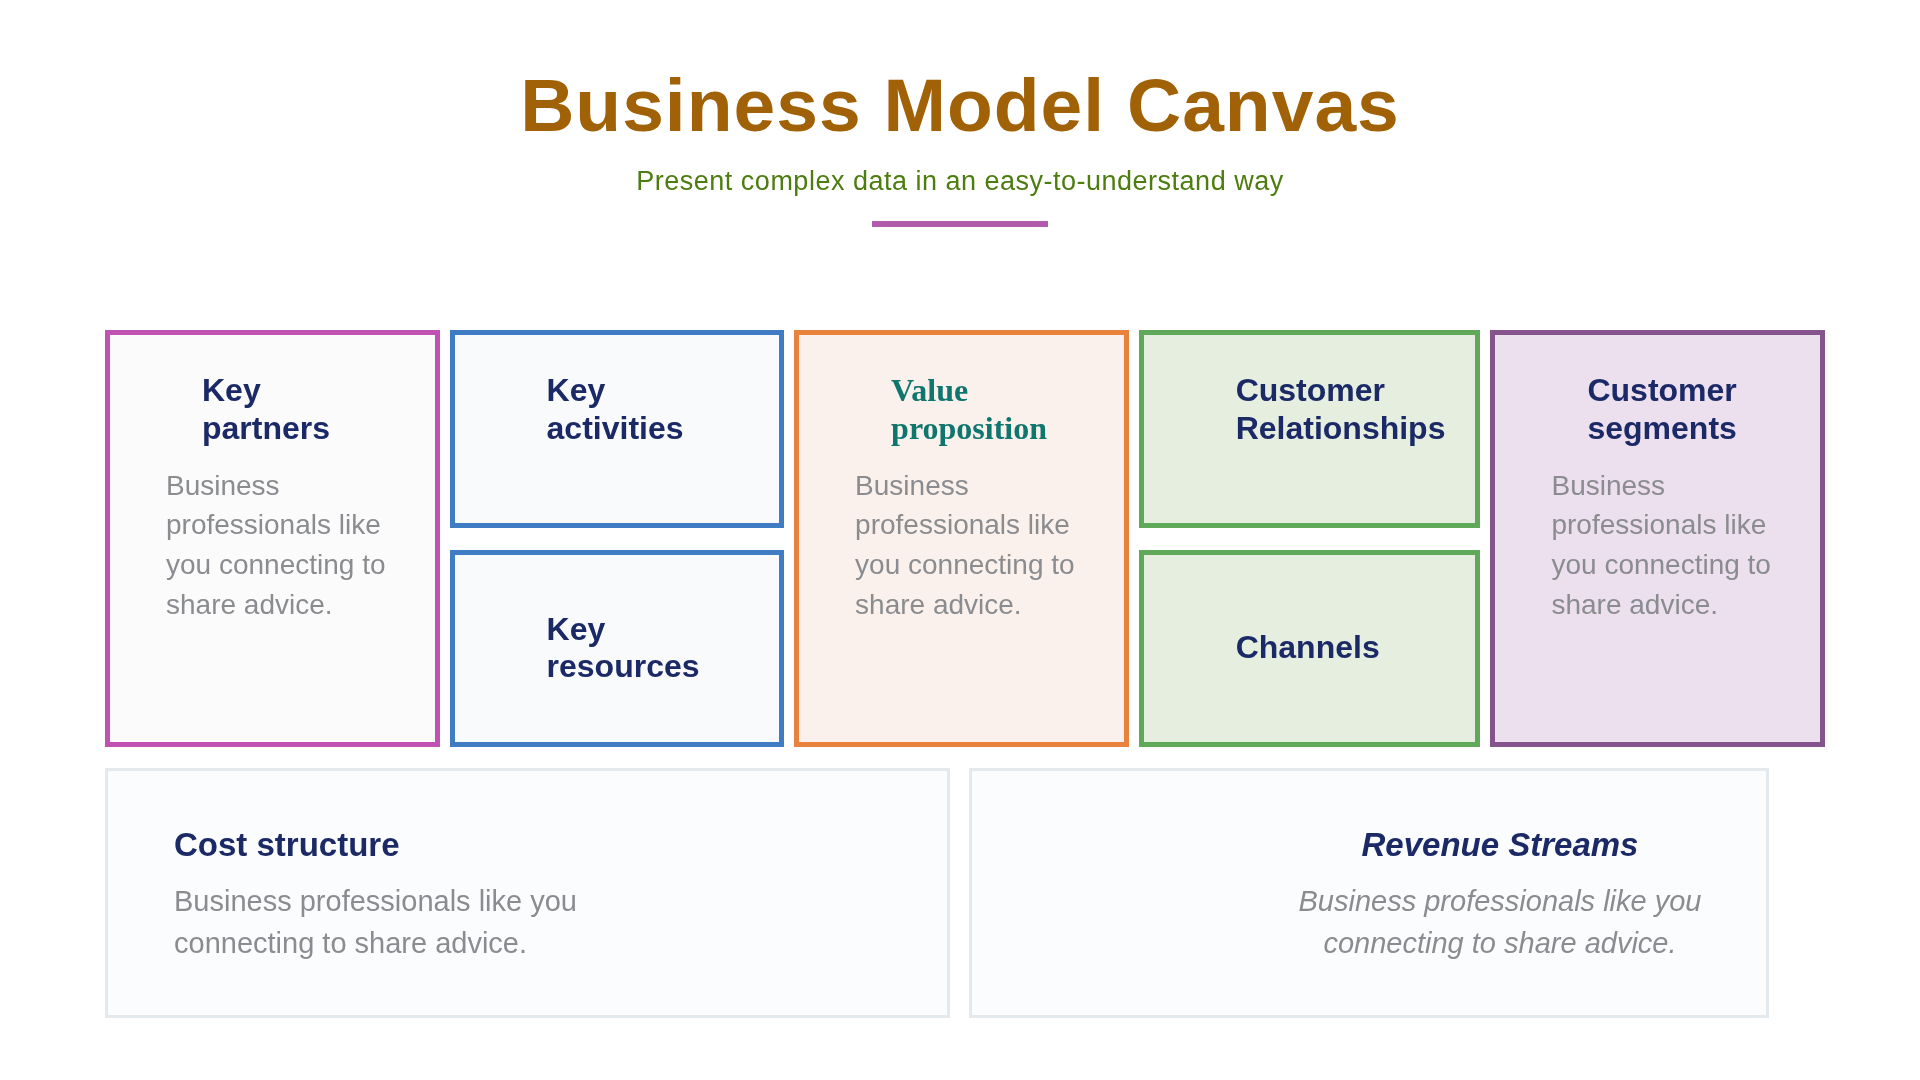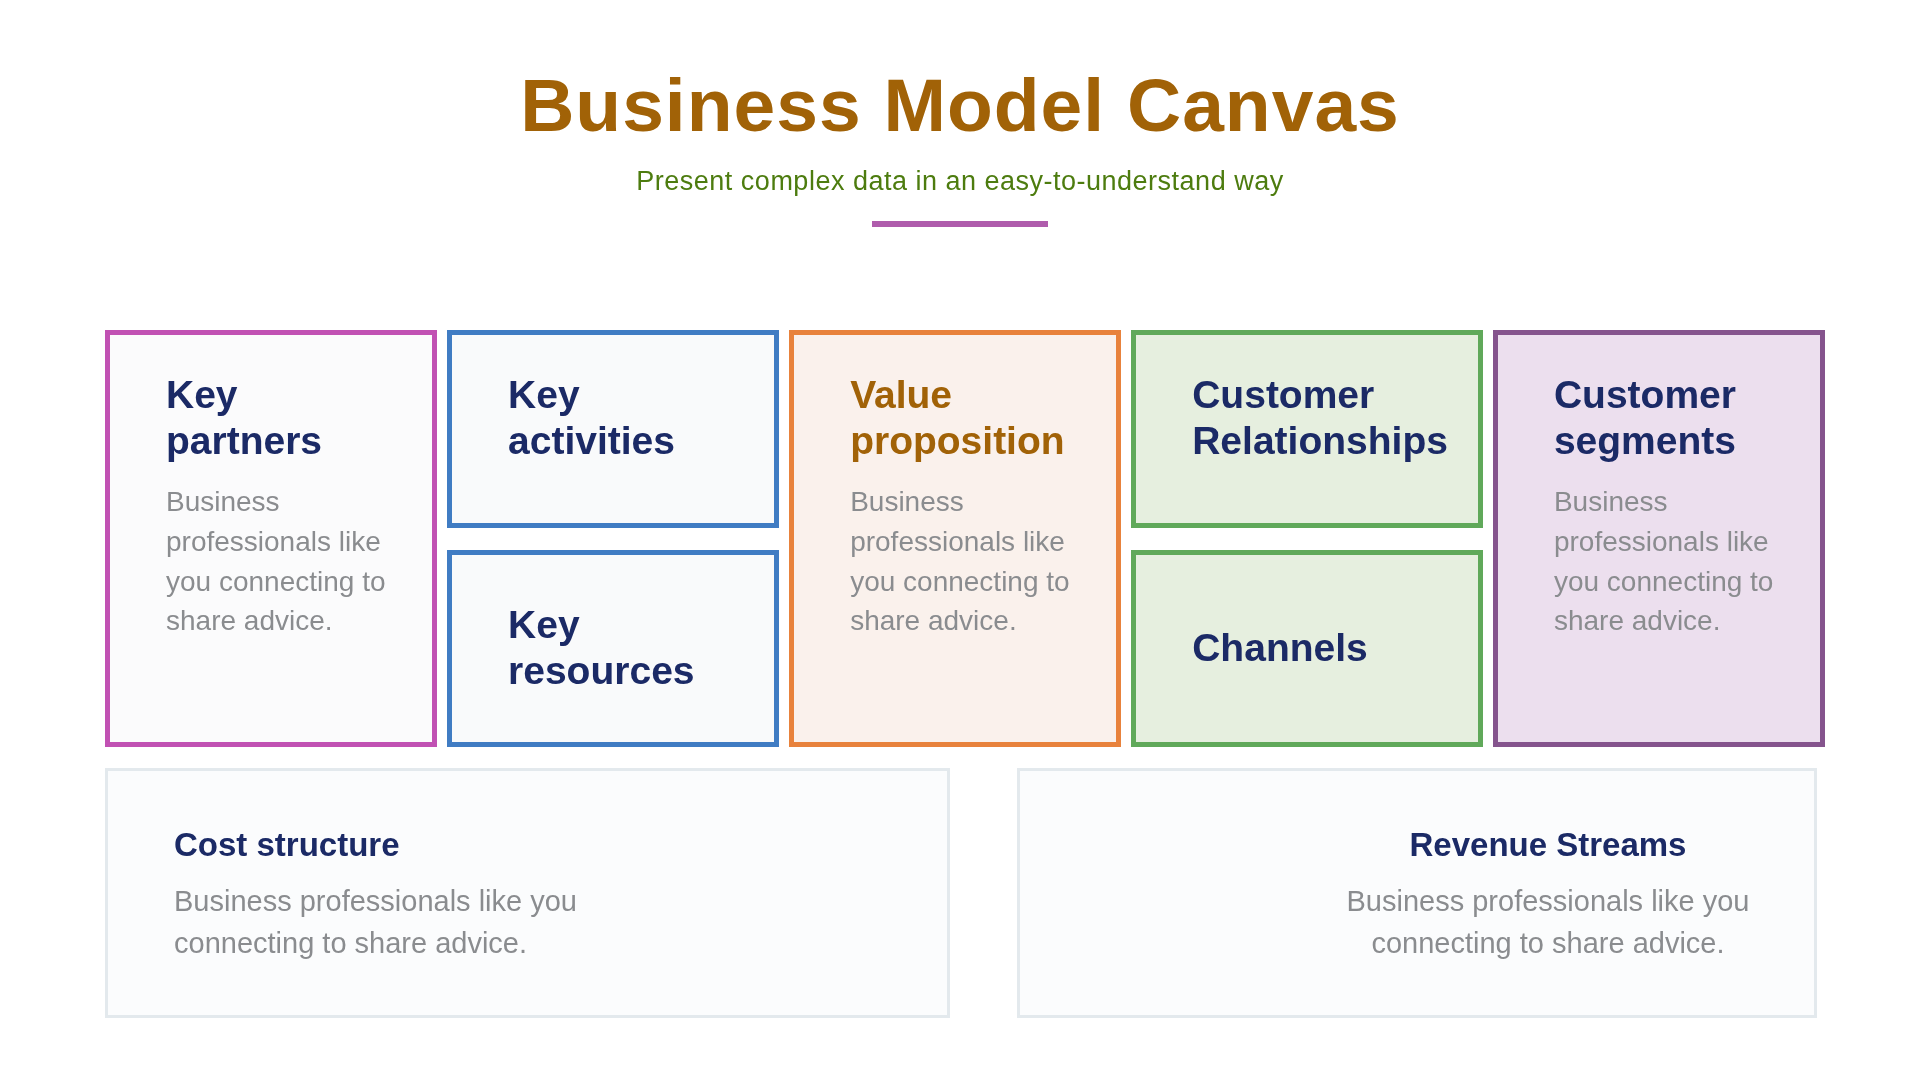--- a/index.html
+++ b/index.html
@@ -47,24 +47,25 @@
     background: #fafbfc;
     padding: 37px 30px 20px 56px;
   }
   .block.center-v {
     display: flex;
     align-items: center;
     padding-top: 0;
     padding-bottom: 0;
   }
   .block-title {
-    font-size: 39px;
+    font-size: 32px;
     font-weight: bold;
     line-height: 1.18;
     white-space: pre-line;
+    margin-left: 36px;
   }
   .block-body {
     margin-top: 18px;
     font-size: 28px;
     line-height: 1.42;
   }
   
   .bottom-block {
     position: absolute;
     top: 768px;
@@ -74,21 +75,21 @@
   .bottom-title {
     font-size: 33px;
     font-weight: bold;
   }
   .bottom-body {
     margin-top: 16px;
     font-size: 29px;
     line-height: 1.45;
   }
   #cost-structure-block { left: 105px; width: 845px; }
-  #revenue-streams-block { left: 1017px; width: 800px; }
+  #revenue-streams-block { left: 969px; width: 800px; font-style: italic; }
   .cost-inner {
     padding: 55px 0 0 66px;
   }
   .cost-inner .bottom-body { max-width: 480px; }
   .revenue-inner {
     margin-left: 40%;
     width: 53%;
     padding-top: 55px;
     text-align: center;
   }
@@ -115,21 +116,21 @@
       <div class="block-title" style="color: rgb(27, 42, 102);">Key
 activities</div>
     </div>
     <div class="block center-v" style="border-color: rgb(64, 124, 195); background: rgb(249, 250, 251);">
       <div class="block-title" style="color: rgb(27, 42, 102);">Key
 resources</div>
     </div>
   </div>
 
   <div class="block" style="border-color: rgb(232, 130, 60); background: rgb(250, 241, 236);">
-    <div class="block-title" style="color: #a16207;">Value
+    <div class="block-title" style="color: #0f766e; font-family: Liberation Serif, serif;">Value
 proposition</div>
     <div class="block-body" style="color: rgb(138, 140, 143);">Business professionals like you connecting to share advice.</div>
   </div>
 
   <div class="col-stack">
     <div class="block" style="border-color: rgb(96, 169, 90); background: rgb(230, 239, 223);">
       <div class="block-title" style="color: rgb(27, 42, 102);">Customer
 Relationships</div>
     </div>
     <div class="block center-v" style="border-color: rgb(96, 169, 90); background: rgb(230, 239, 223);">

